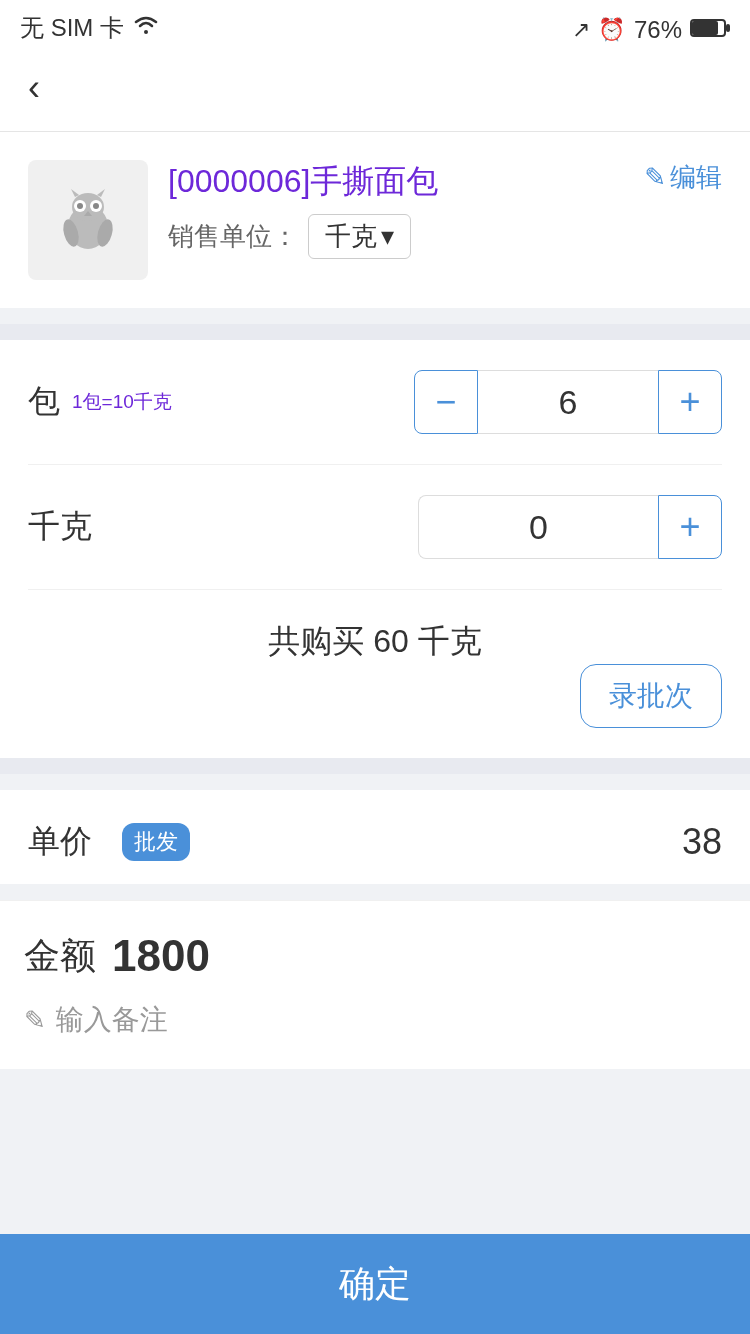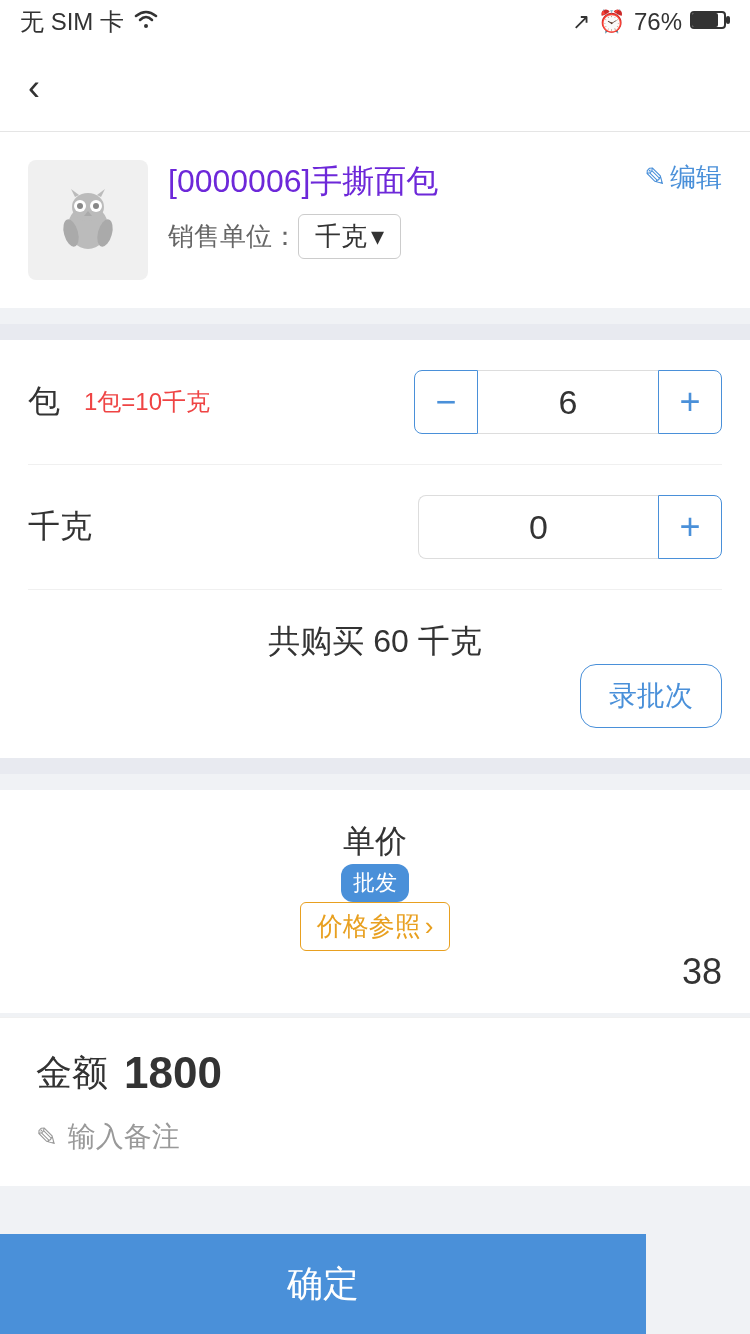--- a/index.html
+++ b/index.html
@@ -13,21 +13,21 @@
       font-size: 28px;
       color: #333;
     }
 
     
     .status-bar {
       width: 100%;
       height: 44px;
       background: #fff;
       display: flex;
-      align-items: center;
+      align-items: flex-end;
       justify-content: space-between;
       padding: 0 20px;
       font-size: 24px;
       color: #333;
     }
     .status-left {
       display: flex;
       align-items: center;
       gap: 8px;
     }
@@ -96,20 +96,21 @@
       margin-bottom: 10px;
     }
     .product-stock {
       font-size: 26px;
       color: #666;
       margin-bottom: 12px;
     }
     .product-unit-row {
       display: flex;
       align-items: center;
+      gap: 10px;
       font-size: 26px;
       color: #666;
     }
     .unit-dropdown {
       border: 1px solid #ccc;
       border-radius: 6px;
       padding: 4px 16px;
       font-size: 26px;
       color: #333;
       background: #fff;
@@ -146,23 +147,23 @@
       align-items: center;
       padding: 30px 0;
       border-bottom: 1px solid #f0f0f0;
     }
     .qty-label {
       font-size: 32px;
       color: #333;
       font-weight: 500;
     }
     .qty-sublabel {
-      font-size: 24px;
-      color: #ef4444;
-      margin-left: 24px;
+      font-size: 19px;
+      color: #6d28d9;
+      margin-left: 12px;
     }
     .qty-control {
       margin-left: auto;
       display: flex;
       align-items: center;
       gap: 0;
     }
     .qty-btn {
       width: 64px;
       height: 64px;
@@ -244,22 +245,21 @@
 
     
     .price-section {
       background: #fff;
       padding: 30px 28px 20px;
       margin-top: 16px;
     }
     .price-row {
       display: flex;
       align-items: center;
-      gap: 0;
-      flex-direction: column;
+      gap: 30px;
     }
     .price-label {
       font-size: 32px;
       color: #333;
     }
     .price-tag {
       background: #4a90d9;
       color: #fff;
       font-size: 22px;
       padding: 4px 12px;
@@ -280,22 +280,22 @@
     .price-value {
       margin-left: auto;
       font-size: 36px;
       color: #333;
       font-weight: 500;
     }
 
     
     .amount-section {
       background: #fff;
-      padding: 30px 36px;
-      margin-top: 4px;
+      padding: 30px 24px;
+      margin-top: 16px;
       border-top: 1px solid #f0f0f0;
     }
     .amount-row {
       display: flex;
       align-items: center;
       margin-bottom: 20px;
     }
     .amount-label {
       font-size: 36px;
       color: #333;
@@ -325,21 +325,21 @@
       background: #f0f2f5;
       flex: 1;
       min-height: 300px;
     }
 
     
     .confirm-btn {
       position: fixed;
       bottom: 0;
       left: 0;
-      width: 646px;
+      width: 750px;
       height: 100px;
       background: #4a90d9;
       color: #fff;
       font-size: 36px;
       display: flex;
       align-items: center;
       justify-content: center;
       cursor: pointer;
       border: none;
     }
@@ -442,24 +442,20 @@
     <button class="record-btn">录批次</button>
   </div>
 </div>
 
 <div class="separator"></div>
 
 <div class="price-section">
   <div class="price-row">
     <span class="price-label">单价</span>
     <span class="price-tag">批发</span>
-    <div class="price-ref-btn">
-      <span>价格参照</span>
-      <span>›</span>
-    </div>
     <span class="price-value">38</span>
   </div>
 </div>
 
 <div class="amount-section">
   <div class="amount-row">
     <span class="amount-label">金额</span>
     <span class="amount-value">1800</span>
   </div>
   <div class="remark-row">

